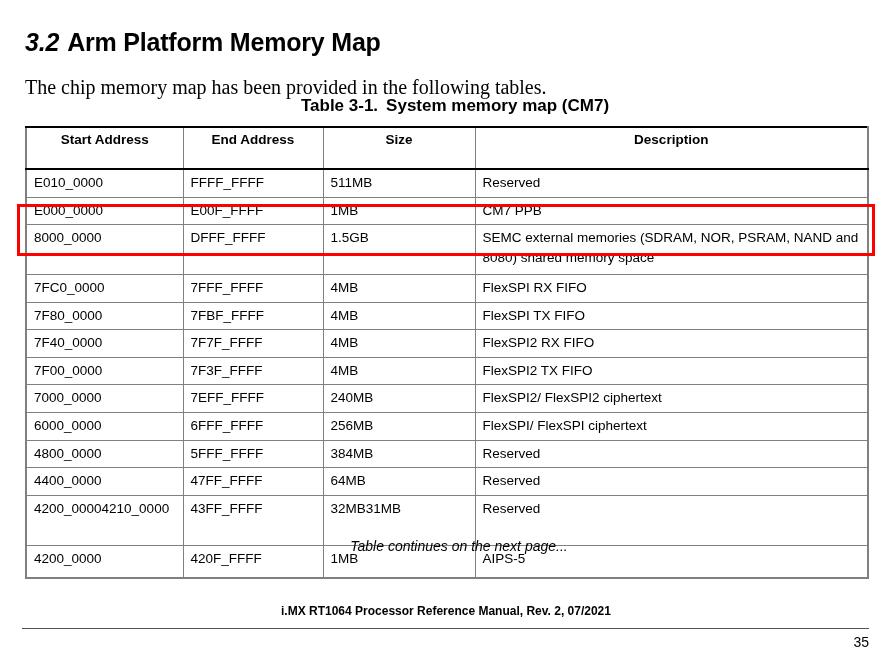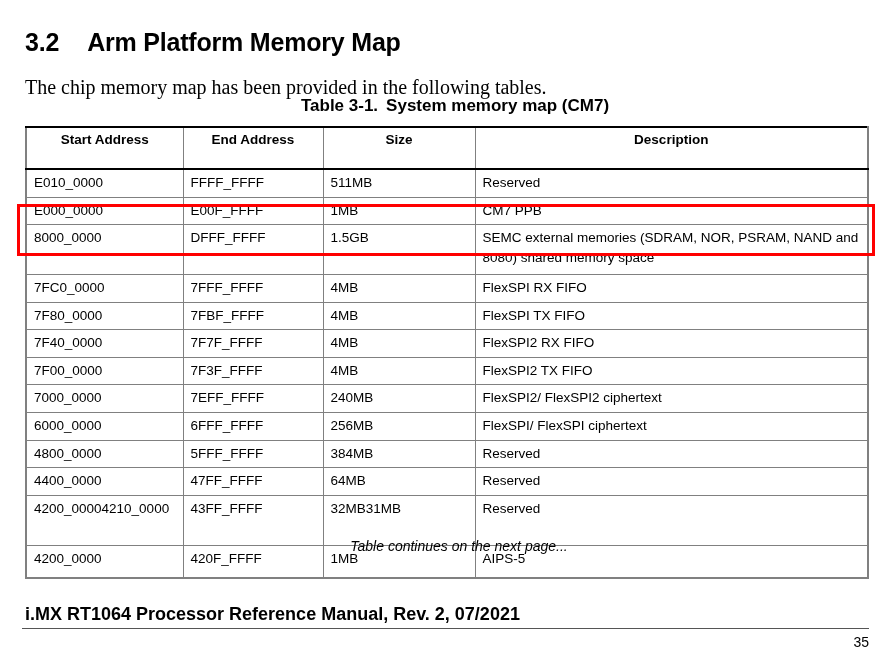--- a/index.html
+++ b/index.html
@@ -27,21 +27,22 @@
     left: 25px;
     top: 7px;
     font-family: "Liberation Sans", sans-serif;
     font-weight: bold;
     font-size: 25px;
     letter-spacing: -0.2px;
     white-space: nowrap;
   }
   .section-heading .sec-num {
     display: inline-block;
-    margin-right: 28px;
+    margin-right: 8px;
+    font-style: italic;
   }
 
   
   .intro-paragraph {
     position: absolute;
     left: 25px;
     top: 56px;
     font-family: "Liberation Serif", serif;
     font-size: 20px;
     white-space: nowrap;
@@ -131,24 +132,24 @@
     font-style: italic;
     font-size: 14px;
   }
 
   
   .footer-title {
     position: absolute;
     left: 25px;
     top: 604px;
     width: 842px;
-    text-align: left;
-    font-family: "Liberation Sans", sans-serif;
-    font-weight: bold;
-    font-size: 18px;
+    text-align: center;
+    font-family: "Liberation Sans", sans-serif;
+    font-weight: bold;
+    font-size: 12px;
   }
   .footer-rule {
     position: absolute;
     left: 22px;
     top: 628px;
     width: 847px;
     height: 1px;
     background: #555555;
   }
   .footer-left {

